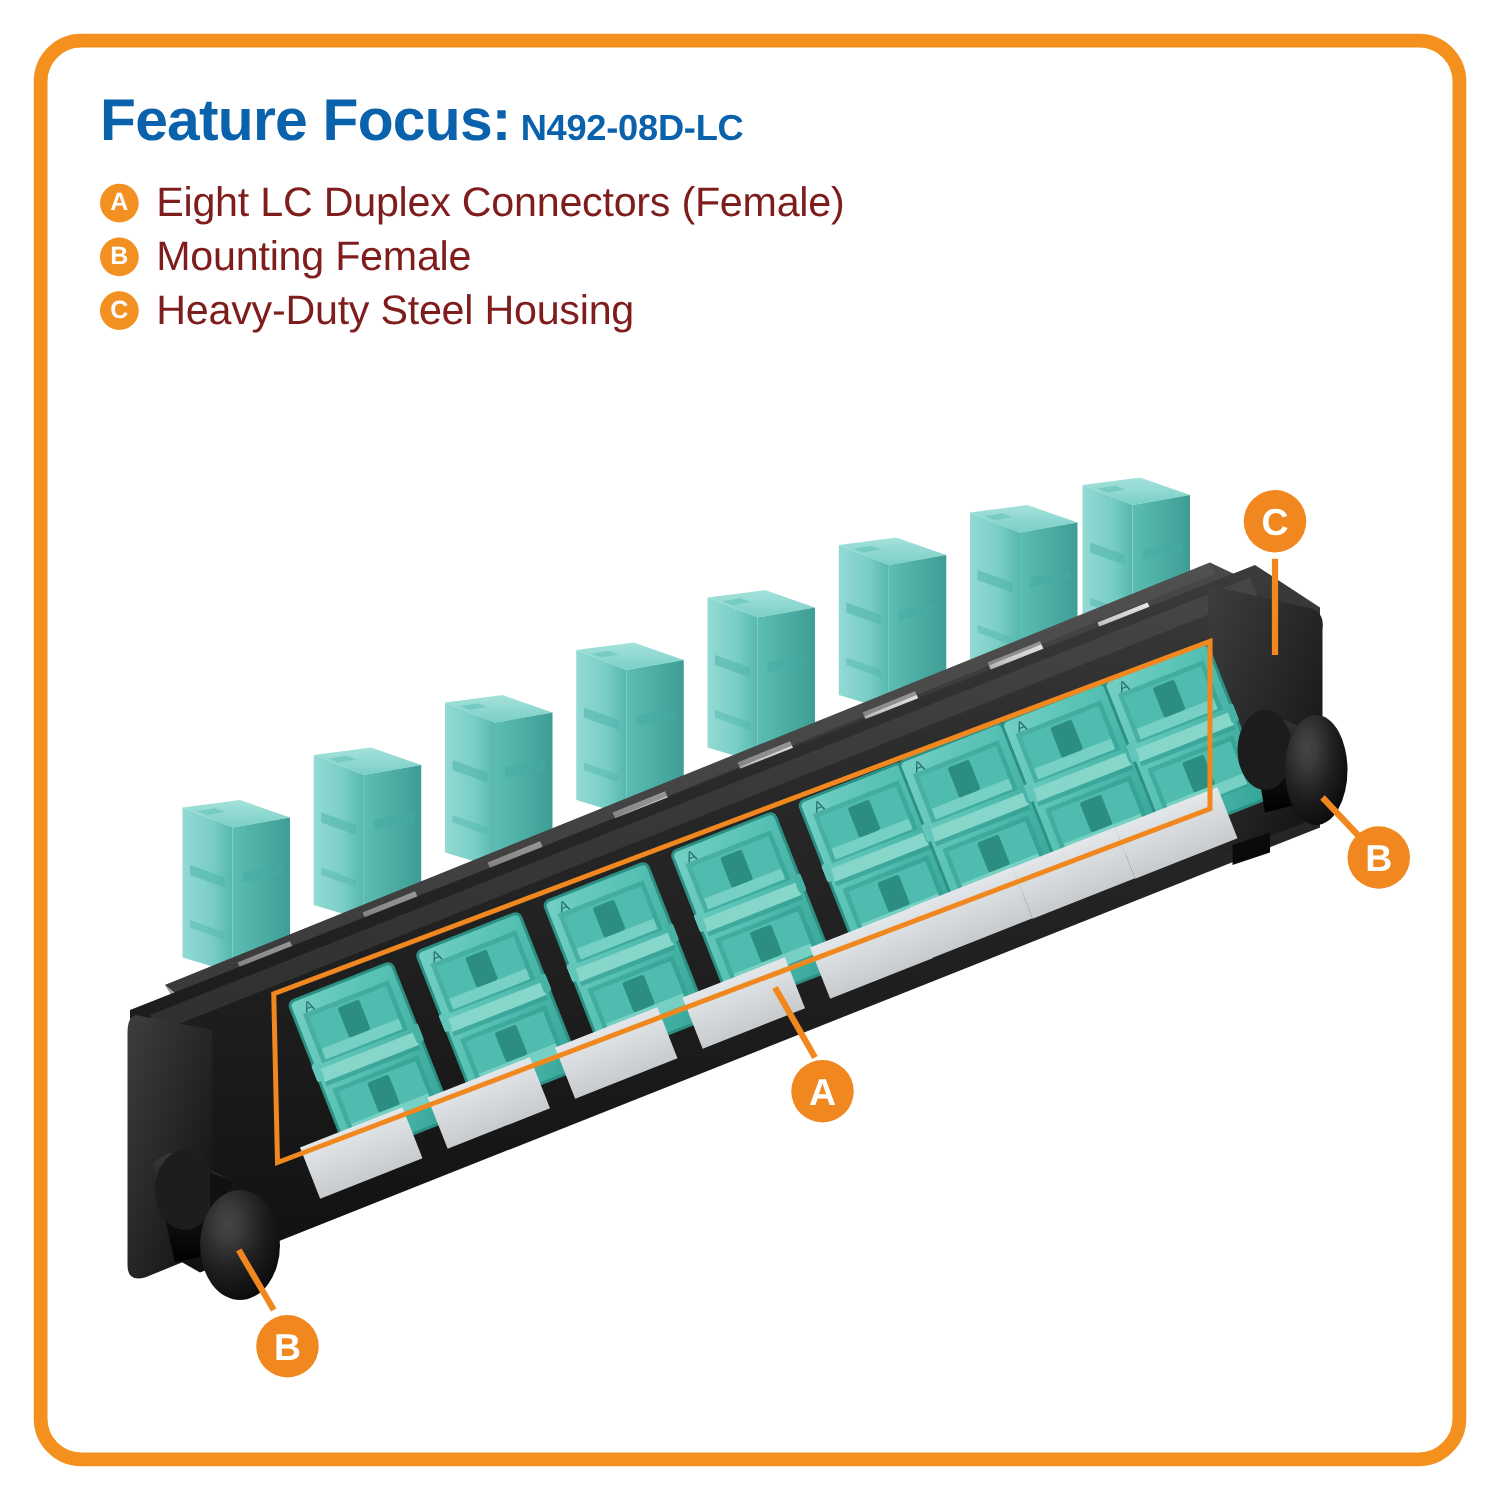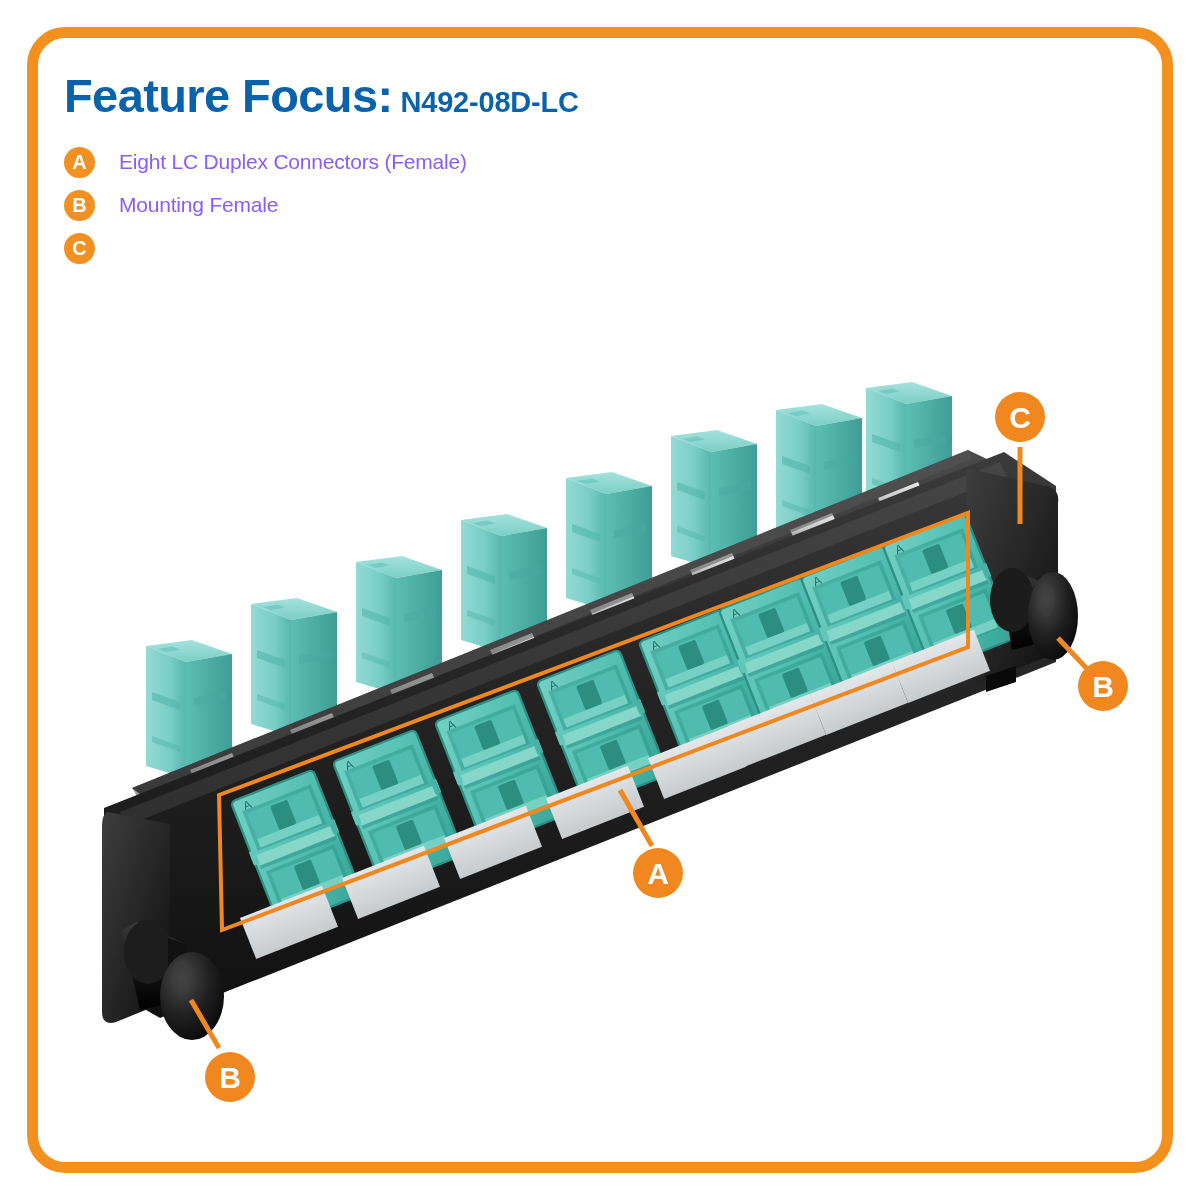--- a/index.html
+++ b/index.html
@@ -27,21 +27,21 @@
     width: 1146px;
     height: 1146px;
     box-sizing: border-box;
     border: 11px solid #F4911E;
     border-radius: 38px;
     pointer-events: none;
   }
   
   #header {
     position: absolute;
-    left: 64px;
+    left: 80px;
     top: 72px;
     width: 960px;
   }
   #title-line {
     white-space: nowrap;
     line-height: 1;
     margin: 0 0 26px 0;
   }
   #title-main {
     font-size: 47px;
@@ -70,23 +70,23 @@
     color: #ffffff;
     font-size: 20px;
     font-weight: bold;
     display: flex;
     align-items: center;
     justify-content: center;
     flex: 0 0 auto;
     line-height: 1;
   }
   .legend-text {
-    margin-left: 24px;
-    font-size: 21px;
-    color: #8b5cf6;
+    margin-left: 14px;
+    font-size: 33px;
+    color: #7f1d1d;
     letter-spacing: -0.2px;
   }
   
   #art {
     position: absolute;
     left: 0;
     top: 0;
     width: 1200px;
     height: 1200px;
   }
@@ -112,20 +112,21 @@
     <div class="legend-row">
       <div class="legend-badge">A</div>
       <div class="legend-text">Eight LC Duplex Connectors (Female)</div>
     </div>
     <div class="legend-row">
       <div class="legend-badge">B</div>
       <div class="legend-text">Mounting Female</div>
     </div>
     <div class="legend-row">
       <div class="legend-badge">C</div>
+      <div class="legend-text">Heavy-Duty Steel Housing</div>
     </div>
   </div>
 
   <svg id="art" viewBox="0 0 1200 1200">
     <defs>
       <linearGradient id="gFace" x1="0" y1="0" x2="0" y2="1">
         <stop offset="0%" stop-color="#3b3b3b"></stop>
         <stop offset="35%" stop-color="#272727"></stop>
         <stop offset="100%" stop-color="#101010"></stop>
       </linearGradient>

